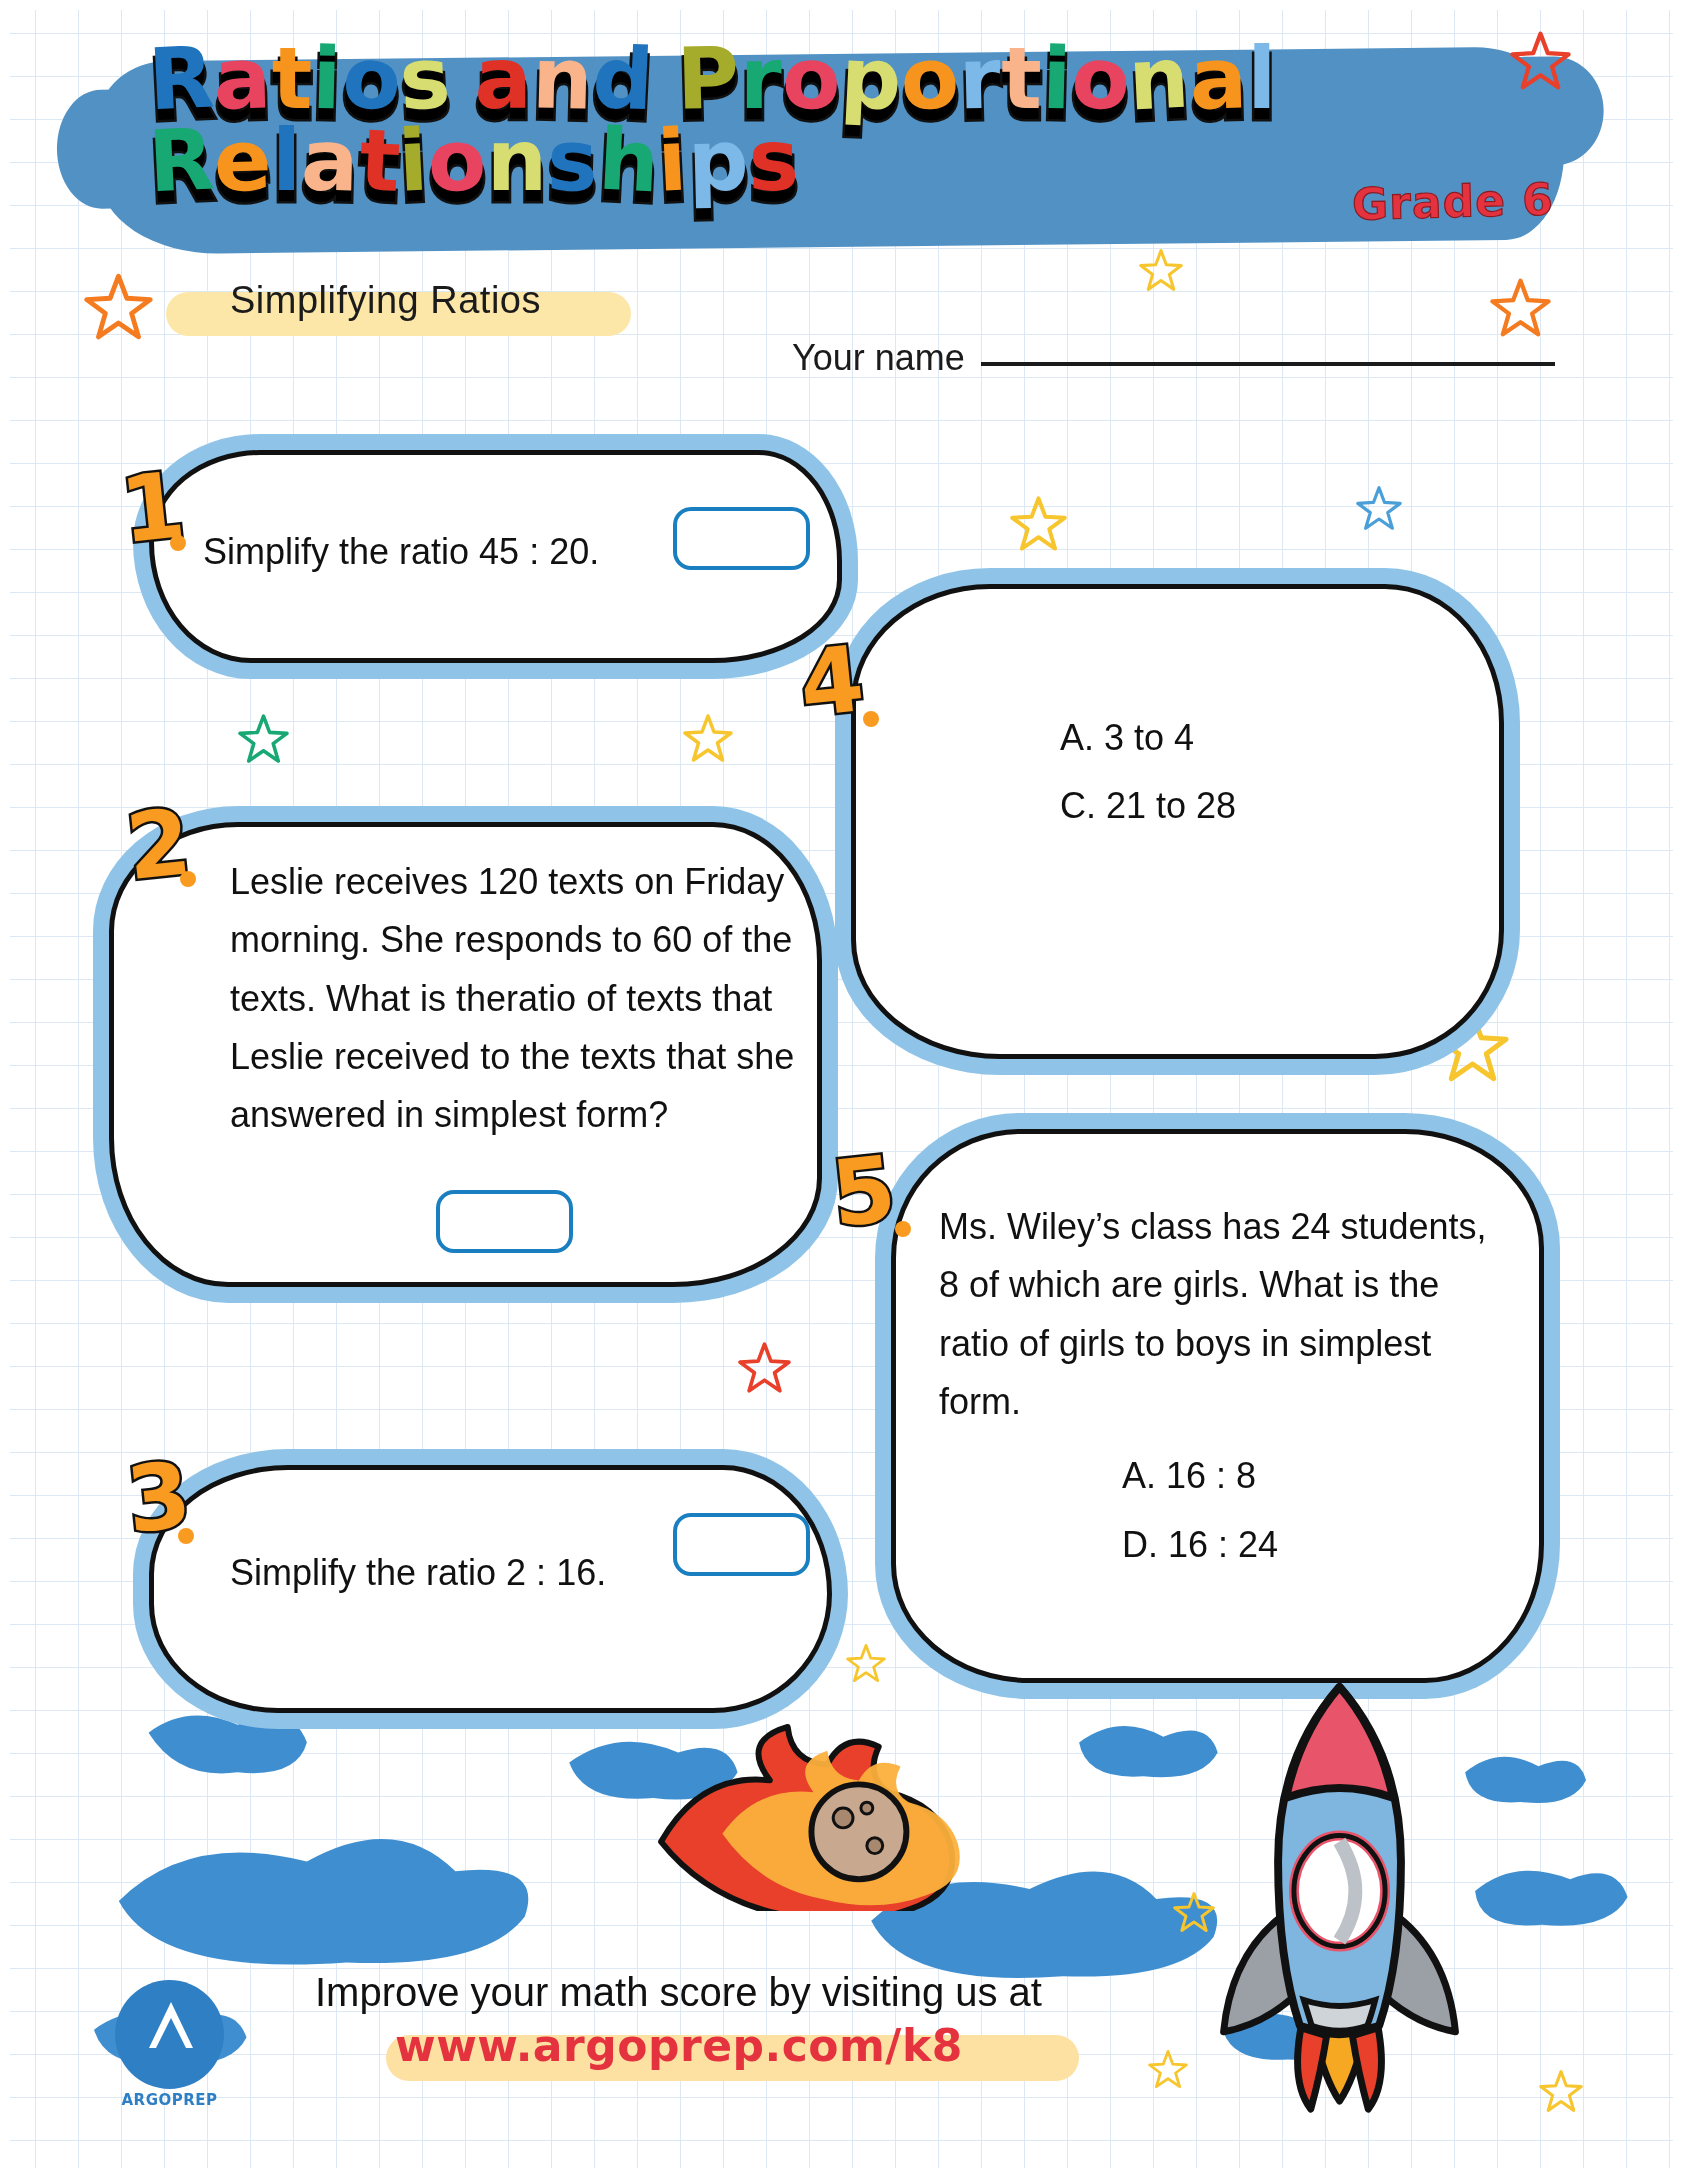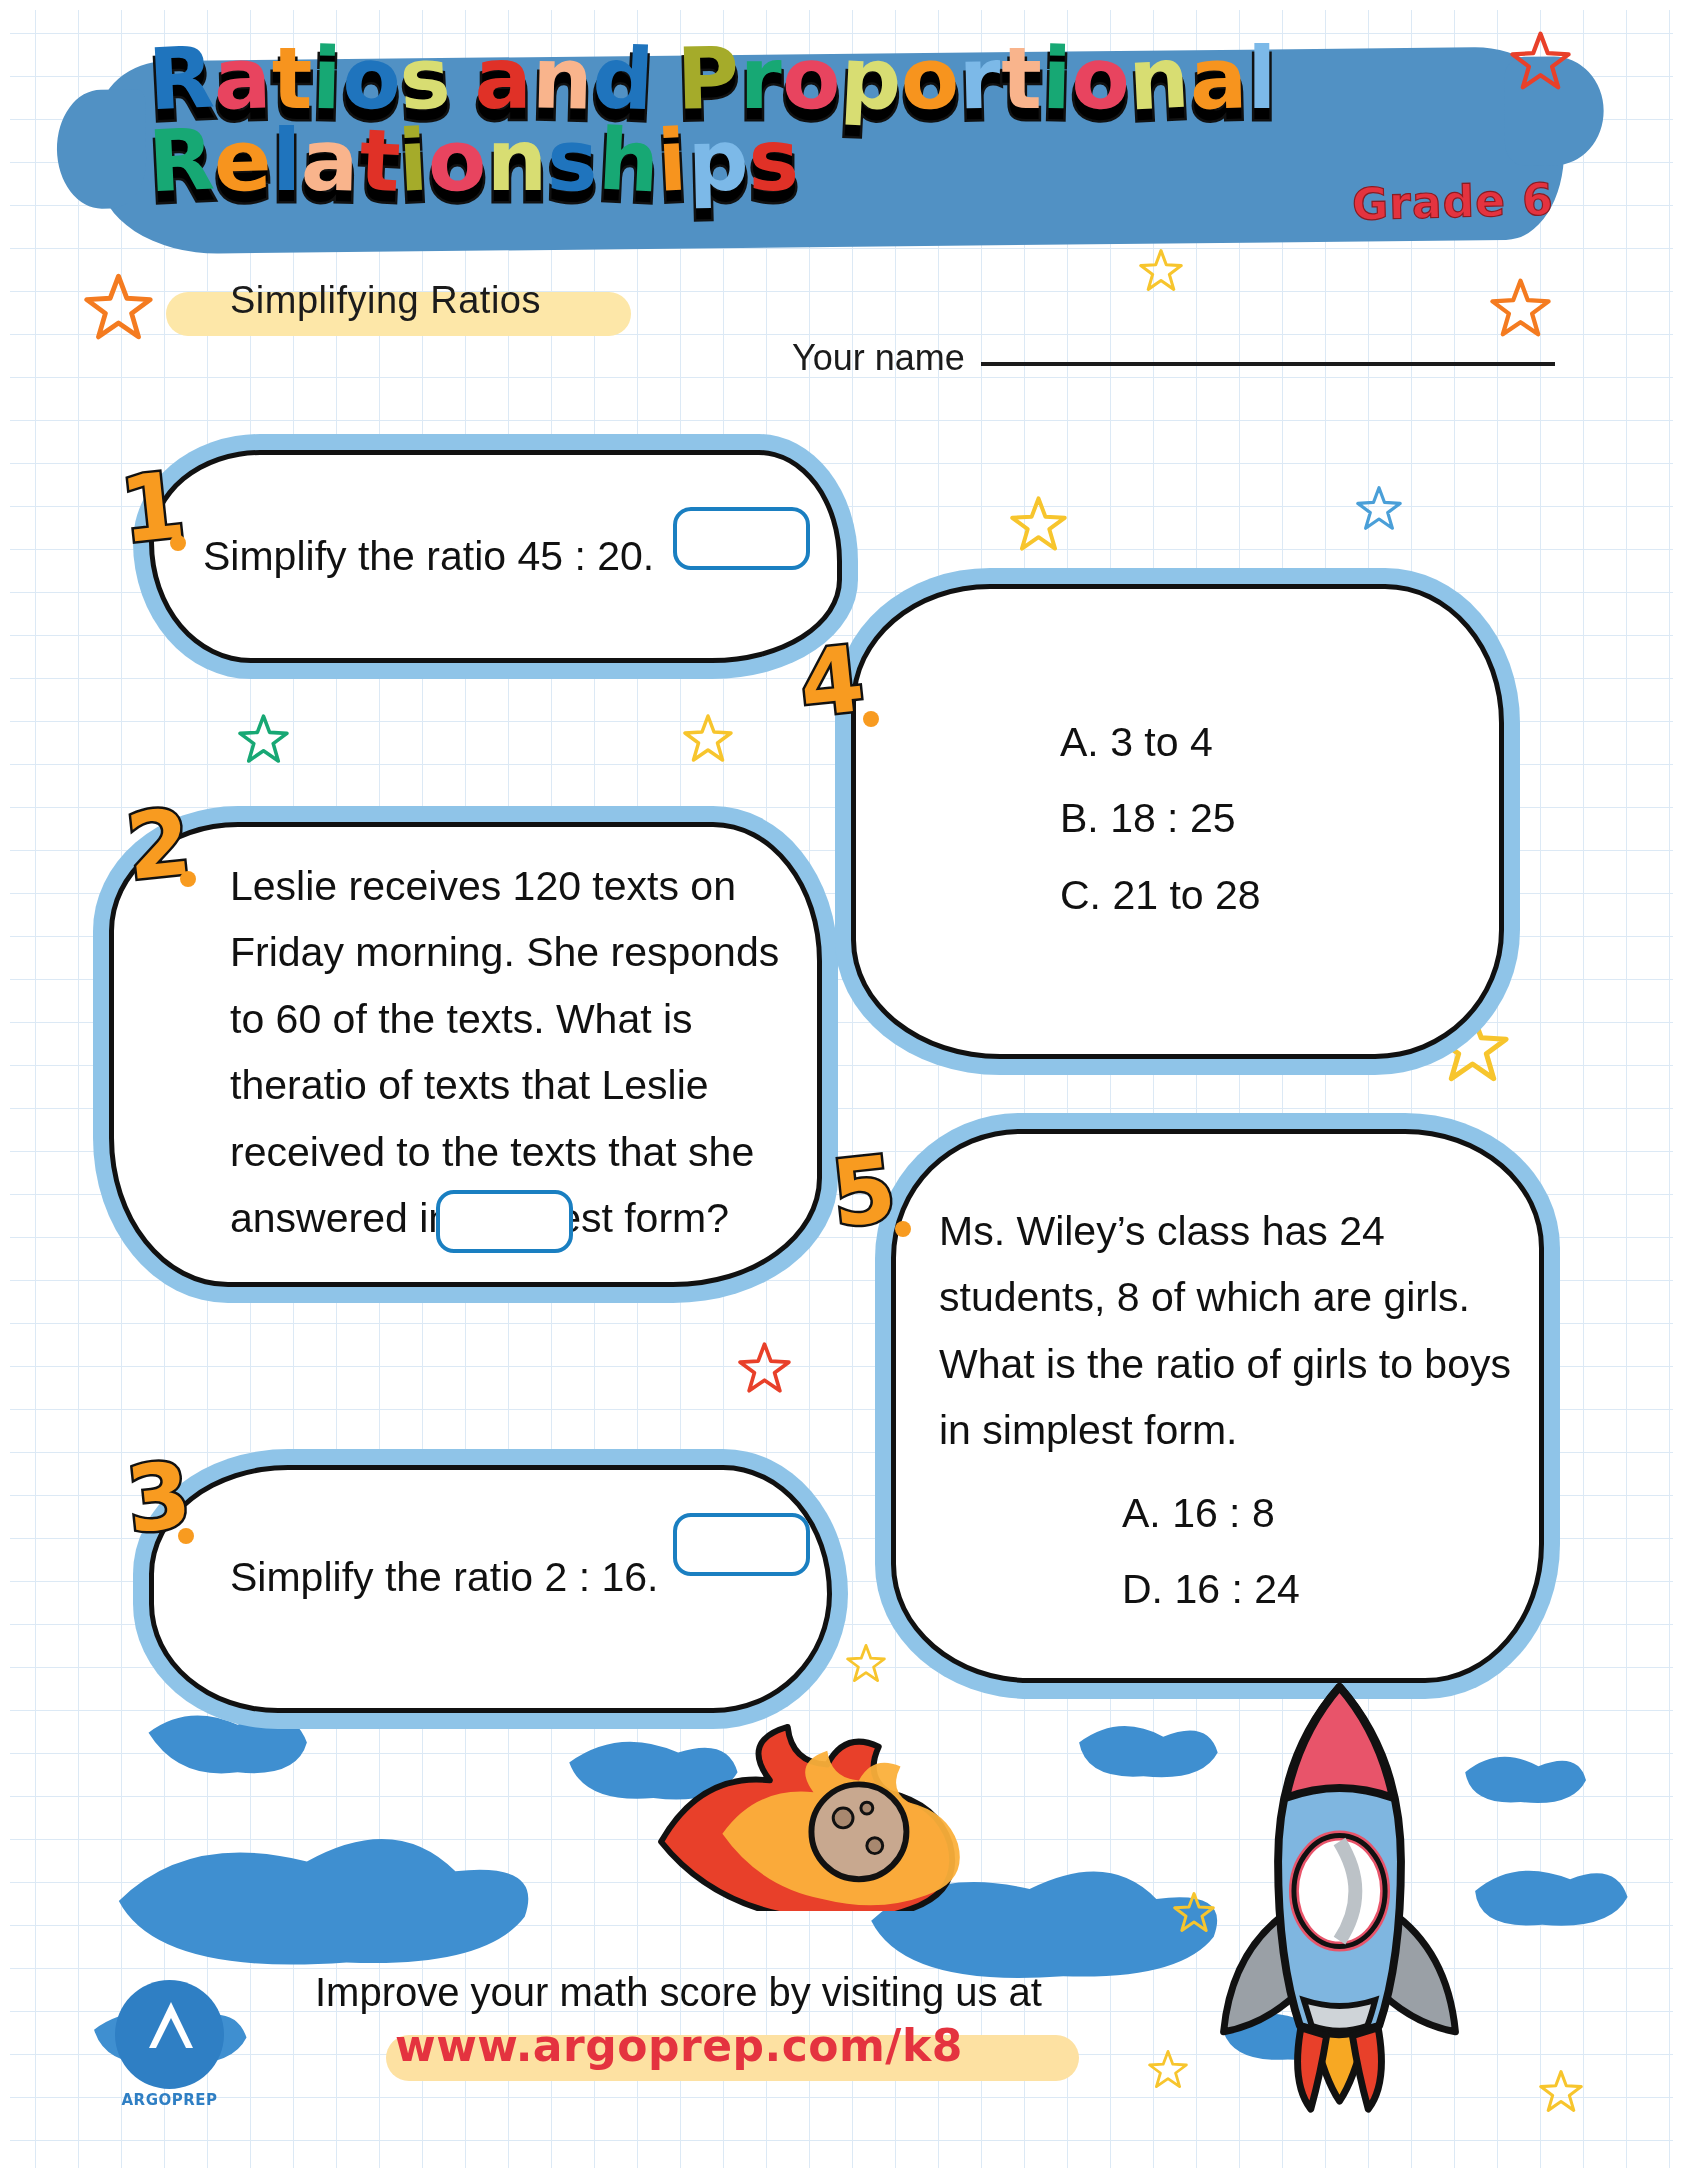--- a/index.html
+++ b/index.html
@@ -155,21 +155,21 @@
   .n1{left:121px;top:455px;}  .d1{left:170px;top:535px;}
   .n2{left:127px;top:792px;}  .d2{left:180px;top:871px;}
   .n3{left:127px;top:1445px;} .d3{left:178px;top:1528px;}
   .n4{left:800px;top:629px;}  .d4{left:863px;top:711px;}
   .n5{left:832px;top:1139px;} .d5{left:895px;top:1221px;}
 
   
   .qtext{
     position:absolute;z-index:7;
     font-family:"Liberation Sans", sans-serif;
-    font-size:41px;color:#111;
+    font-size:36px;color:#111;
     line-height:1.62;
   }
   .q1text{left:203px;top:523px;}
   .q2text{left:230px;top:853px;width:574px;}
   .q3text{left:230px;top:1544px;}
   .q4text{left:911px;top:693px;width:554px;}
   .q5text{left:939px;top:1198px;width:574px;}
 
   .choices{margin-top:16px;padding-left:149px;}
   .choices div{margin-bottom:10px;white-space:nowrap;}
@@ -281,21 +281,20 @@
   <div class="ansbox a3"></div>
 
   <div class="blob b4">
     <div class="shell"></div>
   </div>
   <div class="qnum n4">4</div>
   <div class="qdot d4"></div>
   <div class="qtext q4text q4">
     <div class="choices" id="q4-choices">
         <div>A. 3 to 4</div>
-        <div>B. 18 : 25</div>
         <div>C. 21 to 28</div>
       </div>
   </div>
 
   <div class="blob b5">
     <div class="shell"></div>
   </div>
   <div class="qnum n5">5</div>
   <div class="qdot d5"></div>
   <div class="qtext q5text q5">

